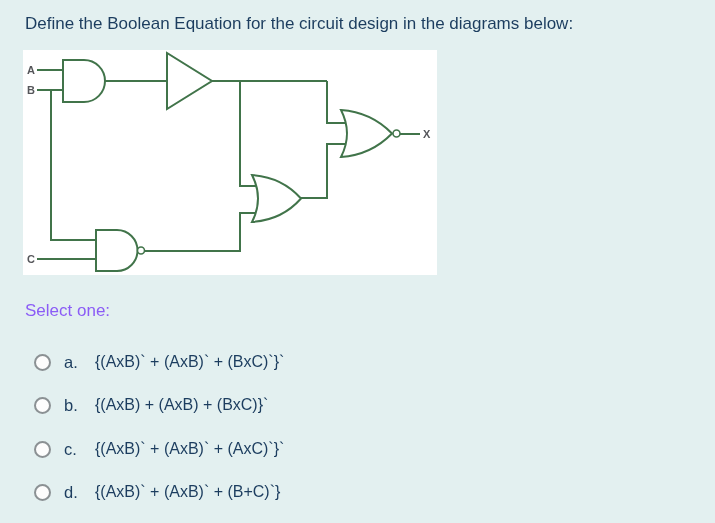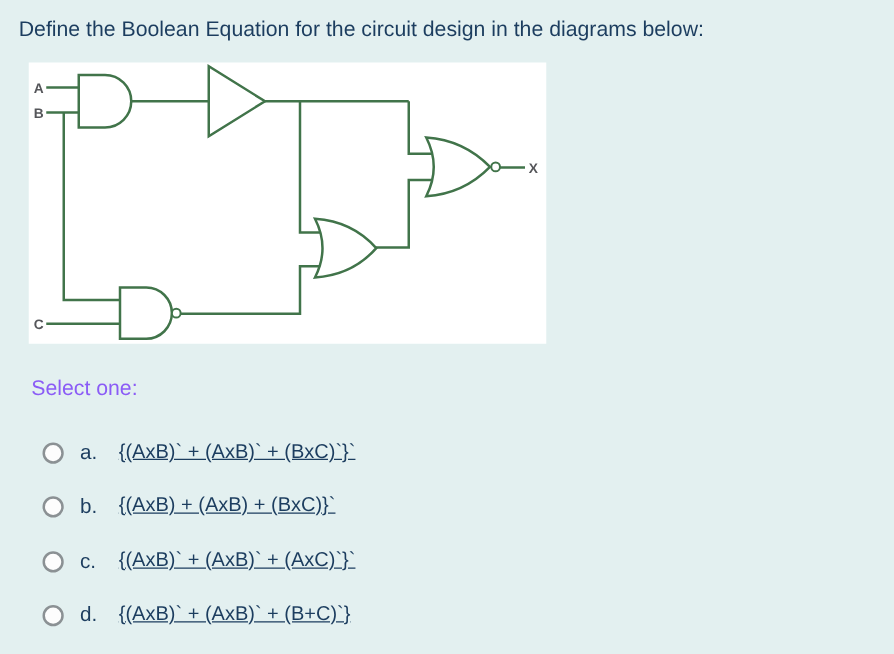--- a/index.html
+++ b/index.html
@@ -2,21 +2,21 @@
 <html><head>
 <meta charset="utf-8">
 <style>
   html,body{margin:0;padding:0;}
   body{
     width:715px;height:523px;position:relative;overflow:hidden;
     background:#e3f0f0;
     font-family:"Liberation Sans",sans-serif;
   }
   .title{
-    position:absolute;left:15px;top:14px;width:660px;
+    position:absolute;left:25px;top:14px;width:660px;
     font-size:17px;color:#1c3d5f;letter-spacing:0;
   }
   .panel{
     position:absolute;left:23px;top:50px;width:414px;height:225px;
     background:#ffffff;
   }
   .panel svg{display:block;}
   .wire{stroke:#41744a;stroke-width:2;fill:none;}
   .gate{stroke:#41744a;stroke-width:2;fill:#ffffff;}
   .bubble{stroke:#41744a;stroke-width:1.6;fill:#ffffff;}
@@ -40,21 +40,21 @@
     width:13px;height:13px;box-sizing:content-box;
     border:2px solid #8b9194;border-radius:50%;
     background:#fdfdfd;flex:0 0 auto;
   }
   .letter{
     margin-left:13px;width:23px;flex:0 0 auto;
     font-size:16.5px;color:#1c3d5f;
   }
   .eq{
     margin-left:8px;white-space:pre;
-    font-size:16px;color:#1c3d5f;text-decoration:underline;
+    font-size:16px;color:#1c3d5f;
   }
 </style>
 </head>
 <body>
 
 <div class="title">Define the Boolean Equation for the circuit design in the diagrams below:</div>
 
 <div class="panel">
   <svg width="414" height="225" viewBox="0 0 414 225">
 

